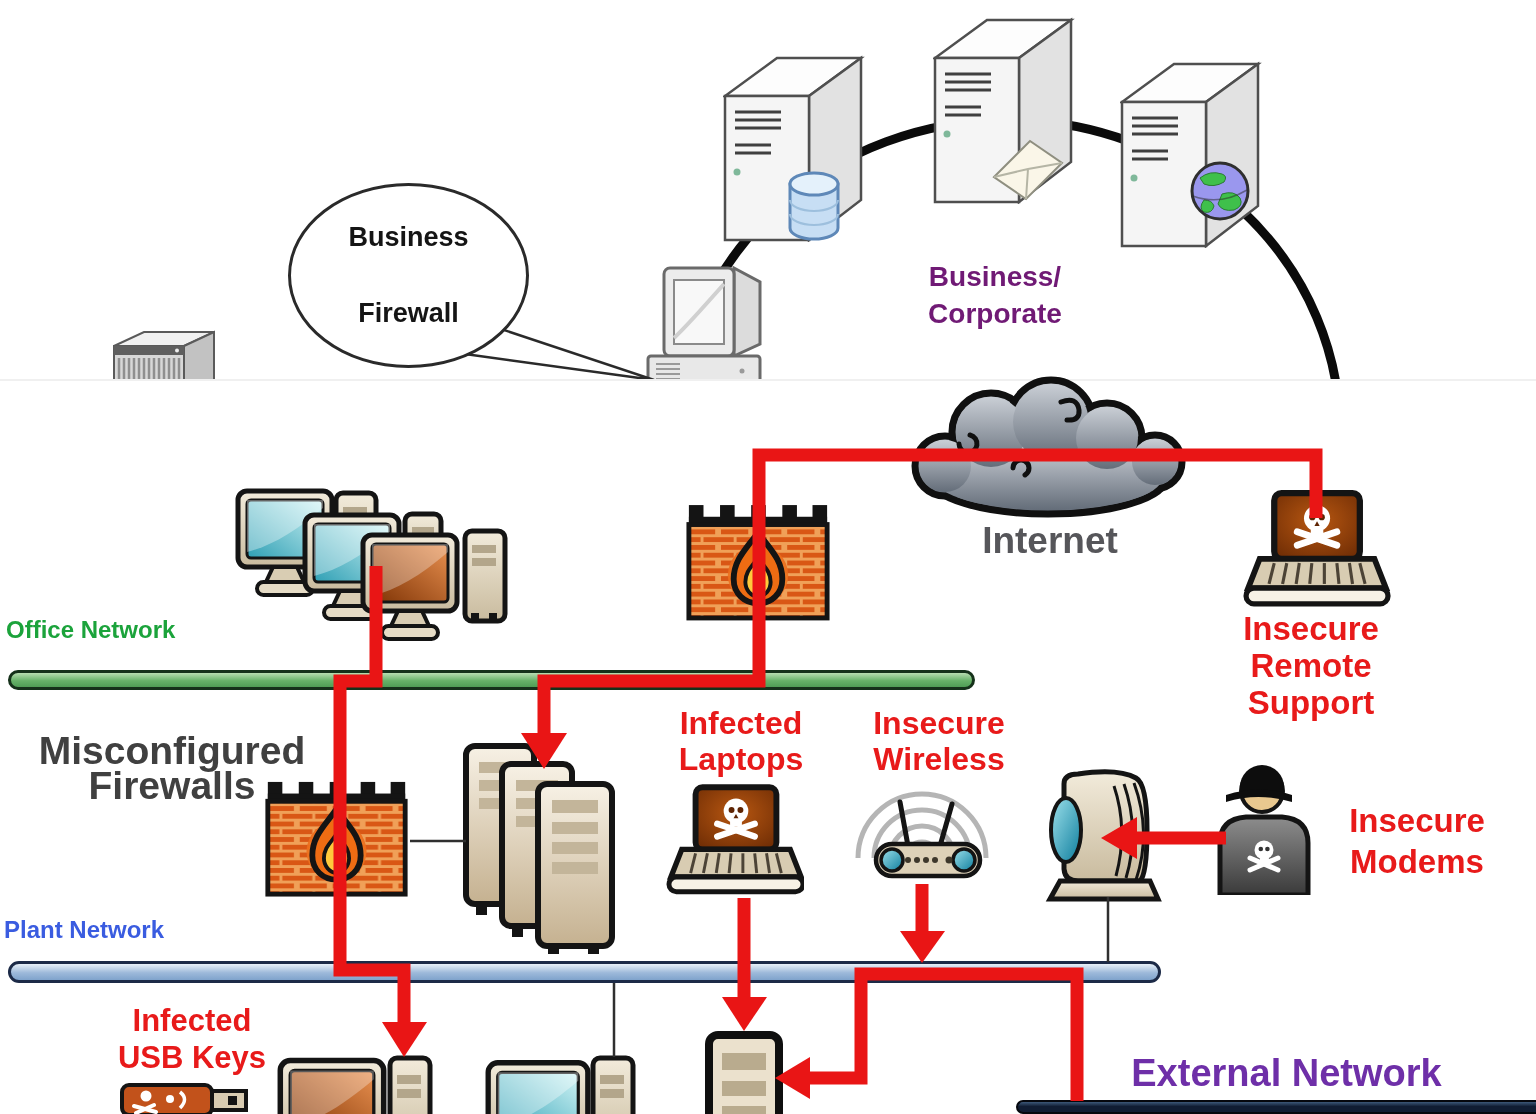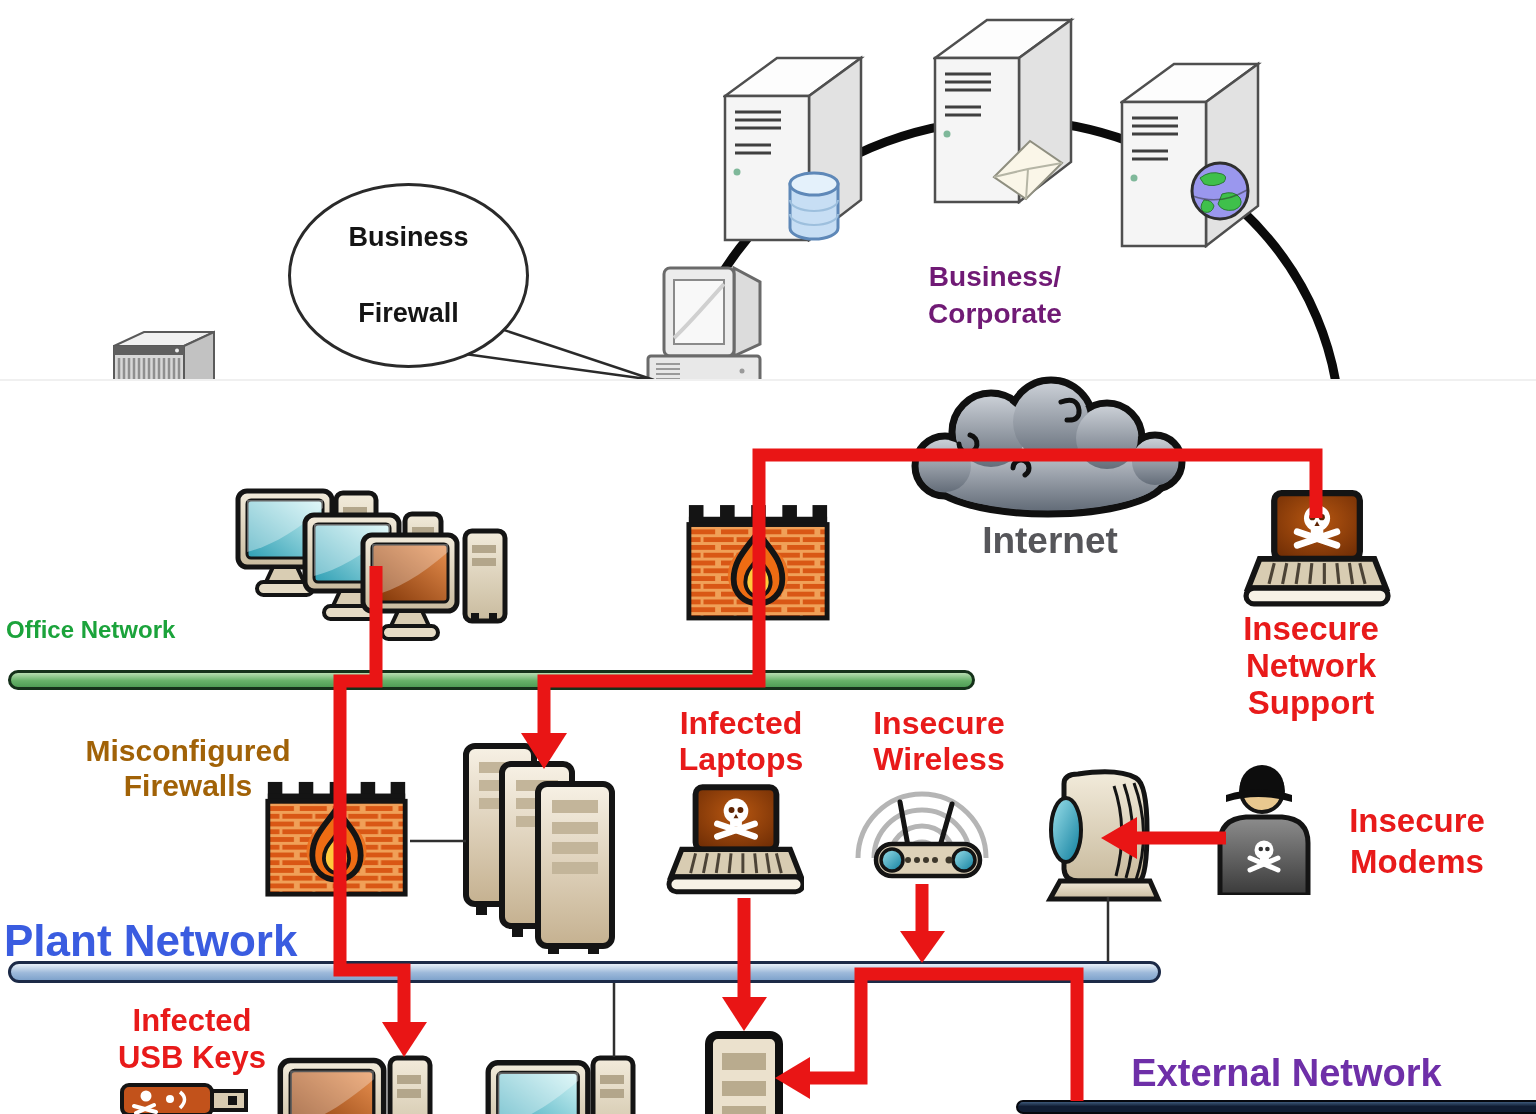--- a/index.html
+++ b/index.html
@@ -482,47 +482,47 @@
   </svg>
 
   <div class="lbl" style="left:925px;top:521px;width:250px;font-size:37px;color:#56565a">
     <div>Internet</div>
   </div>
 
   <div class="lbl" style="left:6px;top:617px;font-size:24px;color:#1ba33b;text-align:left">
     <div>Office Network</div>
   </div>
 
-  <div class="lbl" style="left:52px;top:733px;width:272px;font-size:30px;line-height:35px;color:#a16207">
+  <div class="lbl" style="left:36px;top:733px;width:272px;font-size:39px;line-height:35px;color:#404040">
     <div>Misconfigured</div>
     <div>Firewalls</div>
   </div>
 
   <div class="lbl" style="left:650px;top:705px;width:182px;font-size:32px;line-height:36px;color:#e81a1a">
     <div>Infected</div>
     <div>Laptops</div>
   </div>
 
   <div class="lbl" style="left:848px;top:705px;width:182px;font-size:32px;line-height:36px;color:#e81a1a">
     <div>Insecure</div>
     <div>Wireless</div>
   </div>
 
   <div class="lbl" style="left:1220px;top:610px;width:182px;font-size:33px;line-height:37px;color:#e81a1a">
     <div>Insecure</div>
-    <div>Network</div>
+    <div>Remote</div>
     <div>Support</div>
   </div>
 
   <div class="lbl" style="left:1326px;top:800px;width:182px;font-size:33px;line-height:41px;color:#e81a1a">
     <div>Insecure</div>
     <div>Modems</div>
   </div>
 
-  <div class="lbl" style="left:4px;top:917px;font-size:44px;color:#3a5ce0;text-align:left">
+  <div class="lbl" style="left:4px;top:917px;font-size:24px;color:#3a5ce0;text-align:left">
     <div>Plant Network</div>
   </div>
 
   <div class="lbl" style="left:88px;top:1002px;width:208px;font-size:31px;line-height:37px;color:#e81a1a">
     <div>Infected</div>
     <div>USB Keys</div>
   </div>
 
   <div class="lbl" style="left:1114px;top:1053px;width:345px;font-size:38px;color:#6e2fa8">
     <div>External Network</div>

